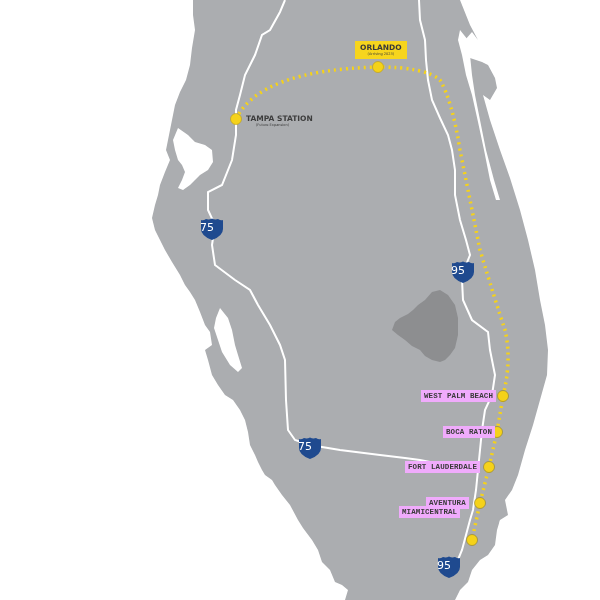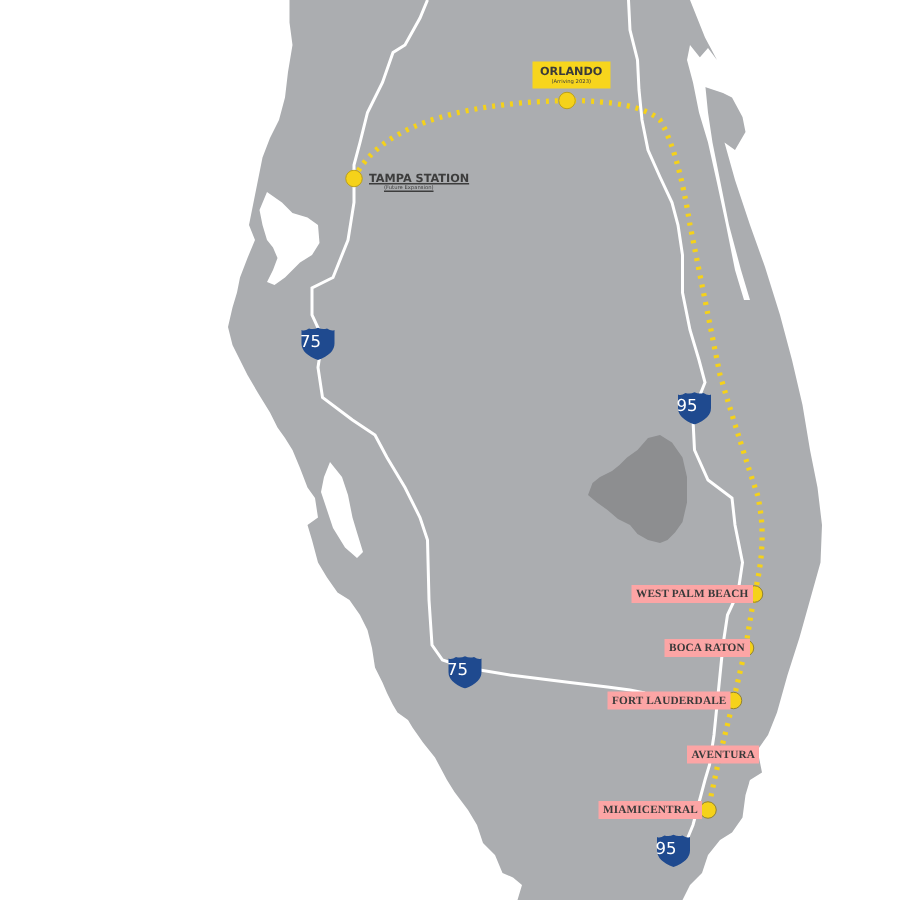--- a/index.html
+++ b/index.html
@@ -1,43 +1,43 @@
 <!DOCTYPE html>
 <html><head>
 <meta charset="utf-8">
 <style>
   html, body { margin: 0; padding: 0; background: #ffffff; }
   body { width: 600px; height: 600px; overflow: hidden; position: relative; font-family: "Liberation Sans", sans-serif; }
   #map { position: absolute; left: 0; top: 0; width: 600px; height: 600px; }
   .label-box {
     position: absolute;
-    background: #fca5a5;
+    background: #f0abfc;
     color: #3a3a3a;
-    font-family: Liberation Serif, serif;
+    font-family: Liberation Mono, monospace;
     font-weight: bold;
     font-size: 7.5px;
     letter-spacing: 0.1px;
     line-height: 12px;
     height: 12px;
     padding: 0 3px;
     white-space: nowrap;
     text-transform: uppercase;
   }
   .orlando-box {
     position: absolute;
     background: #f7d51d;
     color: #3a3a3a;
     font-family: "DejaVu Sans", sans-serif;
     text-align: center;
     padding: 2px 5px 2px 5px;
     white-space: nowrap;
   }
   .orlando-box .name { font-weight: bold; font-size: 7.5px; line-height: 9px; display: block; }
   .orlando-box .sub { font-size: 3.5px; line-height: 5px; display: block; }
-  .tampa-label { position: absolute; color: #3d3d3d; font-family: "DejaVu Sans", sans-serif; white-space: nowrap; text-decoration: underline; }
+  .tampa-label { position: absolute; color: #3d3d3d; font-family: "DejaVu Sans", sans-serif; white-space: nowrap; }
   .tampa-label .name { font-weight: bold; font-size: 7.5px; line-height: 9px; display: block; }
   .tampa-label .sub { font-size: 3.5px; line-height: 5px; display: block; margin-left: 10px; }
   .shield {
     position: absolute; width: 24px; height: 22px;
   }
   .shield span {
     position: absolute; left: 0; top: 3px; width: 24px; text-align: left;
     color: #ffffff; font-family: "DejaVu Sans", sans-serif; font-size: 11px; line-height: 14px;
   }
 </style>
@@ -107,14 +107,14 @@
 </div>
 
 <div class="tampa-label" style="left:246px; top:114px;">
   <span class="name">TAMPA STATION</span>
   <span class="sub">(Future Expansion)</span>
 </div>
 
 <div class="label-box" style="left:421px; top:390px;">WEST PALM BEACH</div>
 <div class="label-box" style="left:443px; top:426px;">BOCA RATON</div>
 <div class="label-box" style="left:405px; top:461px;">FORT LAUDERDALE</div>
-<div class="label-box" style="left:426px; top:497px;margin-left:32px;">AVENTURA</div>
-<div class="label-box" style="left:399px; top:534px;">MIAMICENTRAL</div>
+<div class="label-box" style="left:426px; top:497px;">AVENTURA</div>
+<div class="label-box" style="left:399px; top:506px;">MIAMICENTRAL</div>
 
 </body></html>

